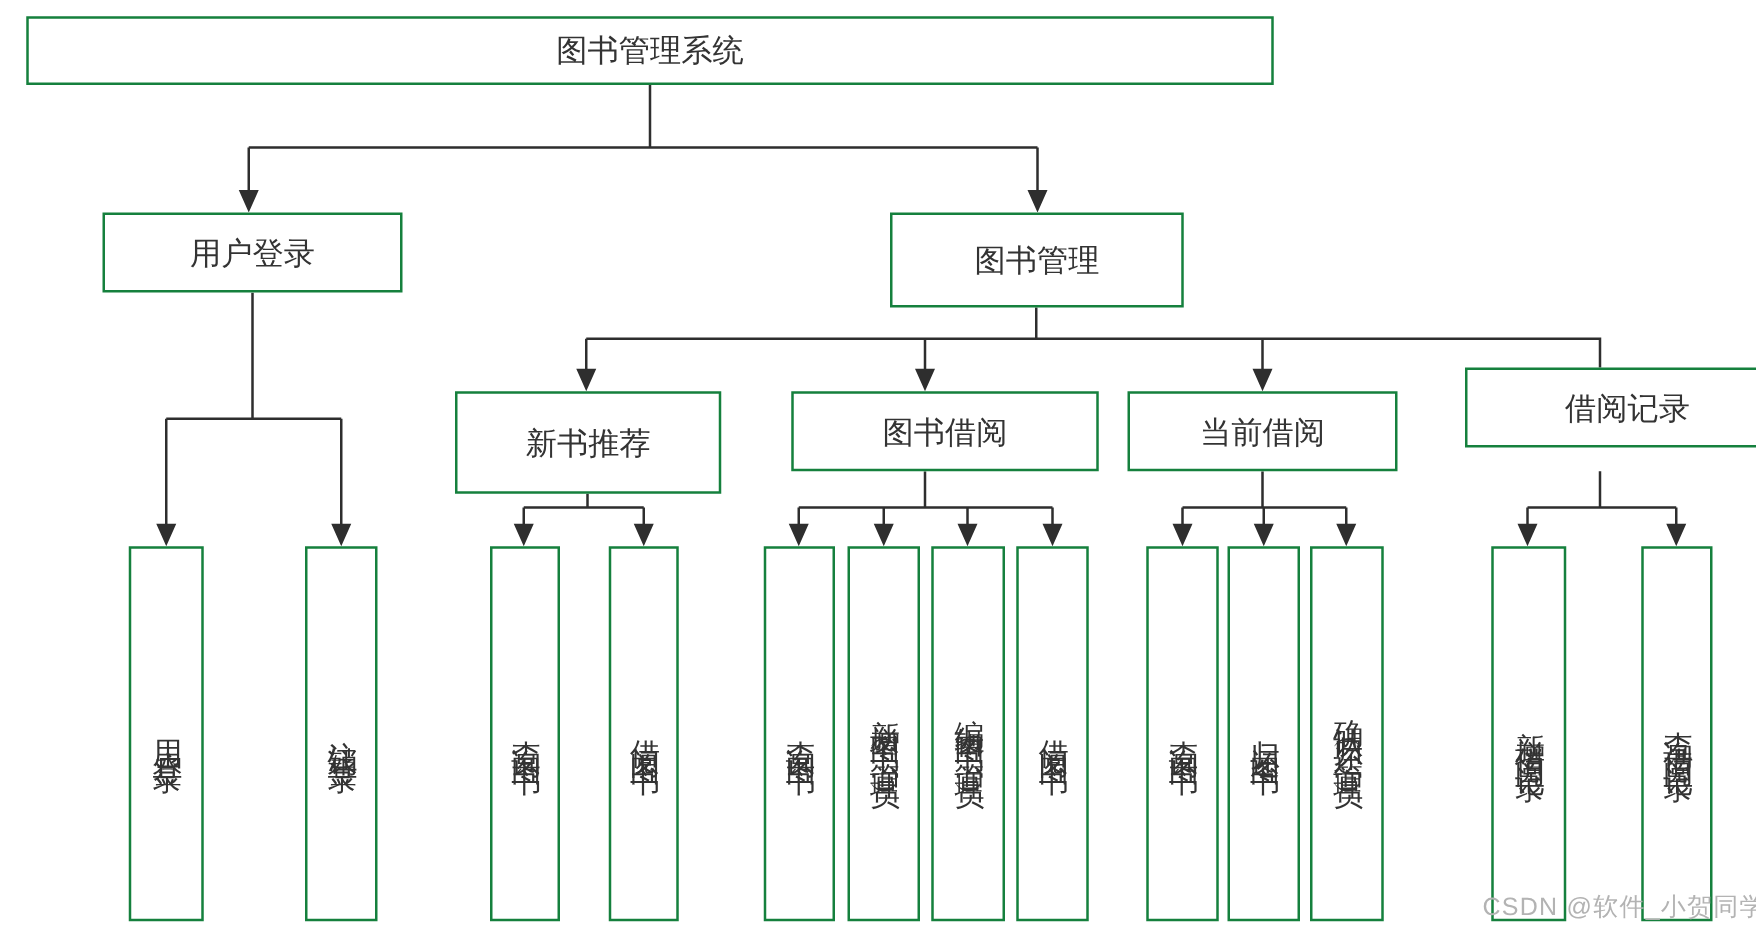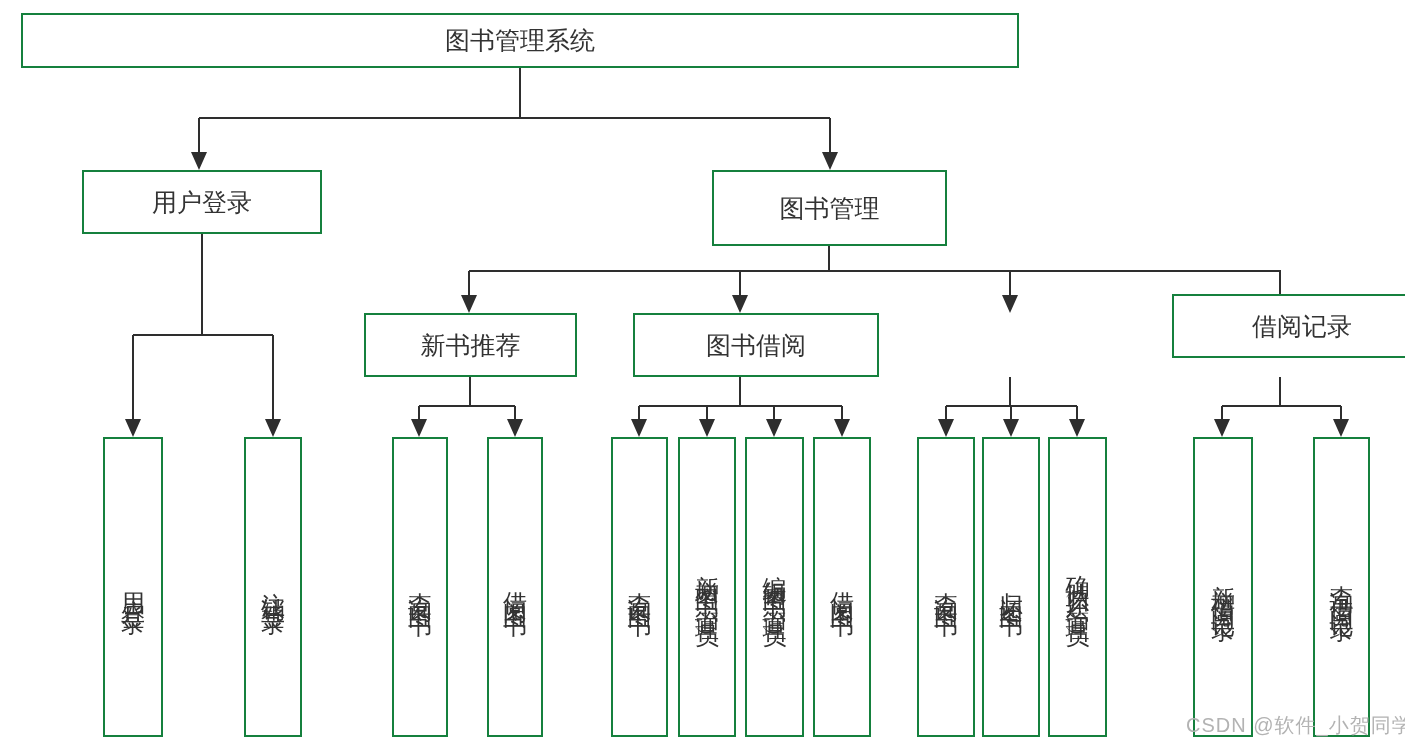--- a/index.html
+++ b/index.html
@@ -56,25 +56,28 @@
     <span class="hlabel">图书管理系统</span>
   </div>
 
   <div class="box hnode" style="left:82px;top:170px;width:240px;height:64px">
     <span class="hlabel">用户登录</span>
   </div>
   <div class="box hnode" style="left:712px;top:170px;width:235px;height:76px">
     <span class="hlabel">图书管理</span>
   </div>
 
-  <div class="box hnode" style="left:364px;top:313px;width:213px;height:64px">
+  <div class="box hnode" style="left:364px;top:313px;width:213px;height:82px">
     <span class="hlabel">新书推荐</span>
   </div>
   <div class="box hnode" style="left:633px;top:313px;width:246px;height:64px">
     <span class="hlabel">图书借阅</span>
+  </div>
+  <div class="box hnode" style="left:902px;top:313px;width:216px;height:64px">
+    <span class="hlabel">当前借阅</span>
   </div>
   <div class="box hnode" style="left:1172px;top:294px;width:260px;height:64px">
     <span class="hlabel">借阅记录</span>
   </div>
 
   <div class="box vnode" style="left:103px;top:437px;width:60px">
     <span class="vtext">用户登录</span>
   </div>
   <div class="box vnode" style="left:244px;top:437px;width:58px">
     <span class="vtext">注销登录</span>

